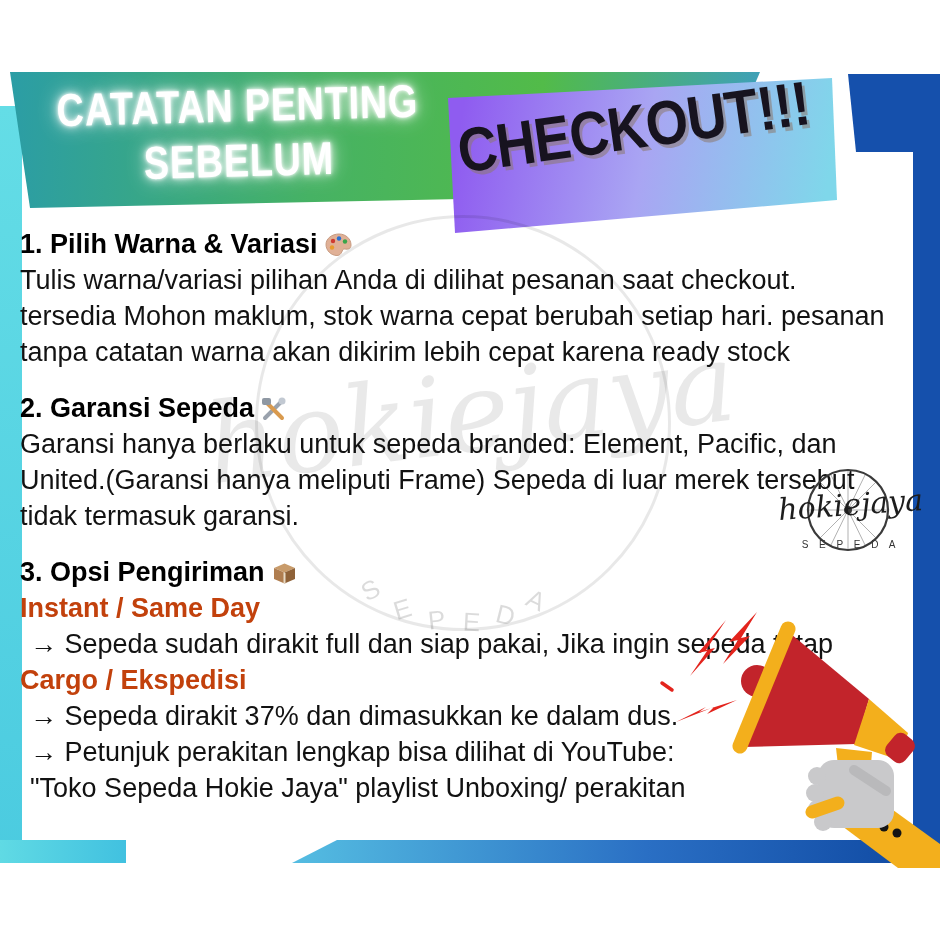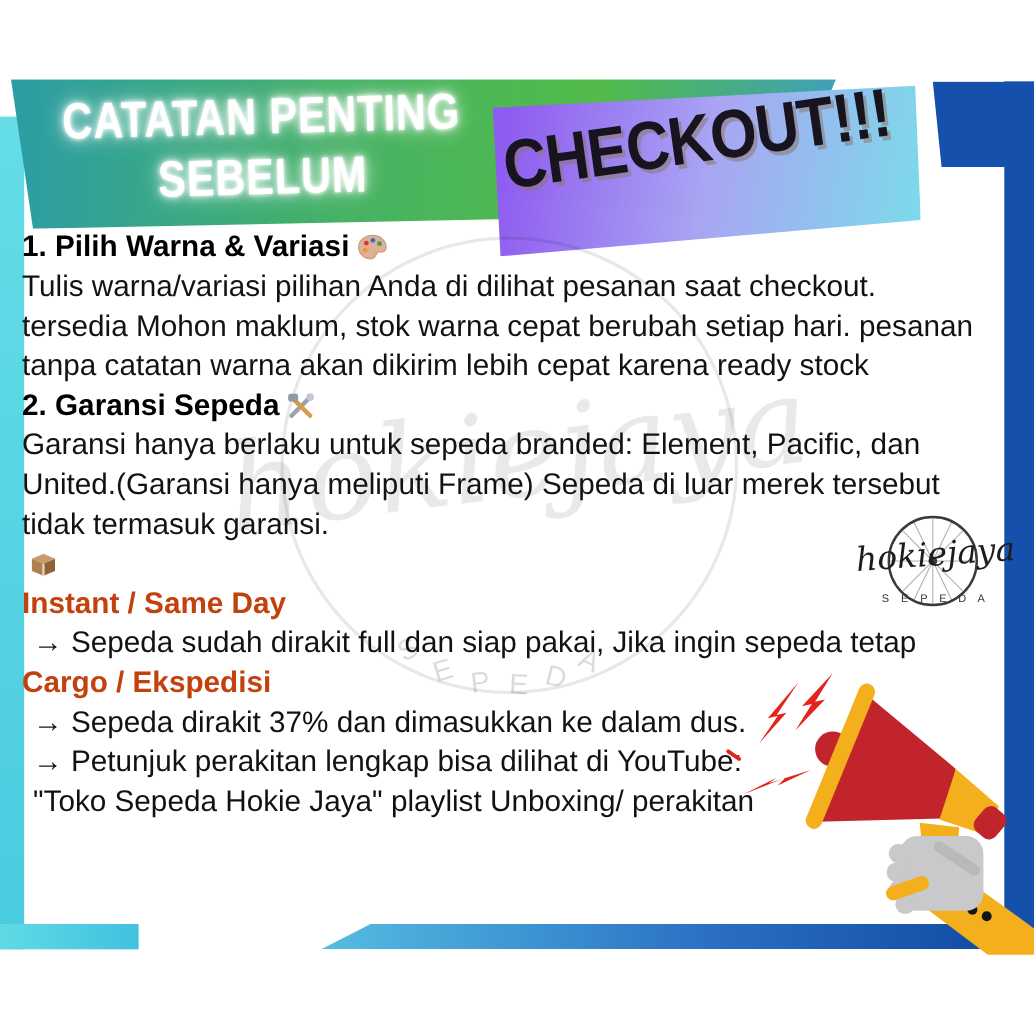--- a/index.html
+++ b/index.html
@@ -39,21 +39,21 @@
             border:3px solid rgba(0,0,0,.09);}
   .wm-script{position:absolute;left:205px;top:350px;width:520px;text-align:center;
             font-family:"DejaVu Serif",serif;font-style:italic;font-size:110px;
             color:rgba(40,40,40,.10);transform:rotate(-7deg);white-space:nowrap;}
   .wm-arc span{position:absolute;font-size:26px;color:rgba(0,0,0,.14);font-family:"Liberation Sans",sans-serif;}
 
   
   .body-text{position:absolute;left:20px;top:206px;width:880px;font-size:27px;color:#121212;}
   .line{height:36px;line-height:36px;white-space:nowrap;}
   .line b{font-weight:normal;}
-  .h{font-weight:bold;color:#000;}
+  .h{font-weight:bold;color:#000;margin-top:20px;}
   .red{font-weight:bold;color:#c2410c;}
   .ind{padding-left:10px;}
   .icon{display:inline-block;vertical-align:-4px;margin-left:7px;}
 
   
   .logo{position:absolute;left:778px;top:455px;width:145px;height:110px;}
   .logo-script{position:absolute;left:0px;top:32px;width:145px;text-align:center;
             font-family:"DejaVu Serif",serif;font-style:italic;font-size:30px;color:#1d1d1d;
             transform:rotate(-4deg);white-space:nowrap;}
   .logo-arc{position:absolute;left:0px;top:84px;width:145px;text-align:center;
@@ -105,21 +105,21 @@
     <div class="line"><b>tanpa catatan warna akan dikirim lebih cepat karena ready stock</b></div>
     <div class="line h"><span>2. Garansi Sepeda</span><svg class="icon" width="26" height="24" viewBox="0 0 26 24">
           <line x1="4" y1="21" x2="21" y2="4" stroke="#9aa2ad" stroke-width="4" stroke-linecap="round"></line>
           <circle cx="21" cy="4" r="3.5" fill="#c2c9d2"></circle>
           <line x1="4" y1="4" x2="21" y2="21" stroke="#d99a4e" stroke-width="4" stroke-linecap="round"></line>
           <rect x="1" y="1" width="9" height="7" rx="2" fill="#8f98a3"></rect>
         </svg></div>
     <div class="line">Garansi hanya berlaku untuk sepeda branded: Element, Pacific, dan</div>
     <div class="line">United.(Garansi hanya meliputi Frame) Sepeda di luar merek tersebut</div>
     <div class="line">tidak termasuk garansi.</div>
-    <div class="line h"><svg class="icon" width="25" height="24" viewBox="0 0 25 24">
+    <div class="line h"><span>3. Opsi Pengiriman</span><svg class="icon" width="25" height="24" viewBox="0 0 25 24">
           <polygon points="2,7 12.5,2.5 23,7 12.5,11.5" fill="#c89b6a"></polygon>
           <polygon points="2,7 12.5,11.5 12.5,22.5 2,18" fill="#b07e50"></polygon>
           <polygon points="12.5,11.5 23,7 23,18 12.5,22.5" fill="#8f6238"></polygon>
           <polygon points="11.5,11 13.5,11.9 13.5,22.9 11.5,22" fill="#e8d9c3"></polygon>
         </svg></div>
     <div class="line red">Instant / Same Day</div>
     <div class="line ind">→ Sepeda sudah dirakit full dan siap pakai, Jika ingin sepeda tetap</div>
     <div class="line red">Cargo / Ekspedisi</div>
     <div class="line ind">→ Sepeda dirakit 37% dan dimasukkan ke dalam dus.</div>
     <div class="line ind">→ Petunjuk perakitan lengkap bisa dilihat di YouTube:</div>

